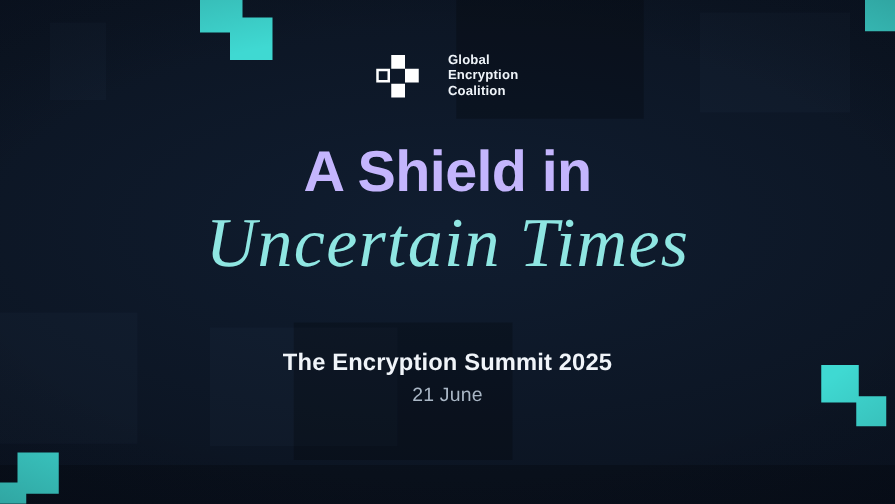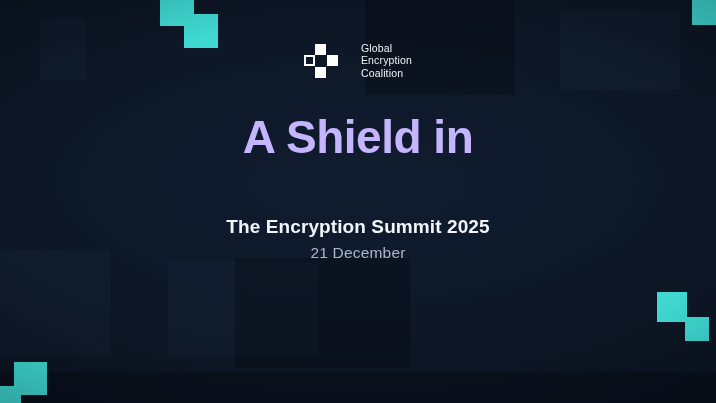--- a/index.html
+++ b/index.html
@@ -53,20 +53,21 @@
     align-items: center;
     z-index: 5;
   }
 
   
   .logo-lockup {
     display: flex;
     align-items: center;
     gap: 23px;
     margin-top: 42px;
+    font-weight: bold;
   }
   .logo-mark {
     position: relative;
     width: 34px;
     height: 34px;
     flex: 0 0 auto;
   }
   .logo-mark i {
     position: absolute;
     display: block;
@@ -170,18 +171,19 @@
         <i class="lm-right"></i>
         <i class="lm-bottom"></i>
         <i class="lm-left"></i>
       </div>
       <div class="logo-words">Global
 Encryption
 Coalition</div>
     </div>
 
     <div class="headline-1">A Shield in</div>
+    <div class="headline-2">Uncertain Times</div>
 
     <div class="event-name">The Encryption Summit 2025</div>
-    <div class="event-date">21 December</div>
+    <div class="event-date">21 June</div>
 
   </div>
 </div>
 
 </body></html>

